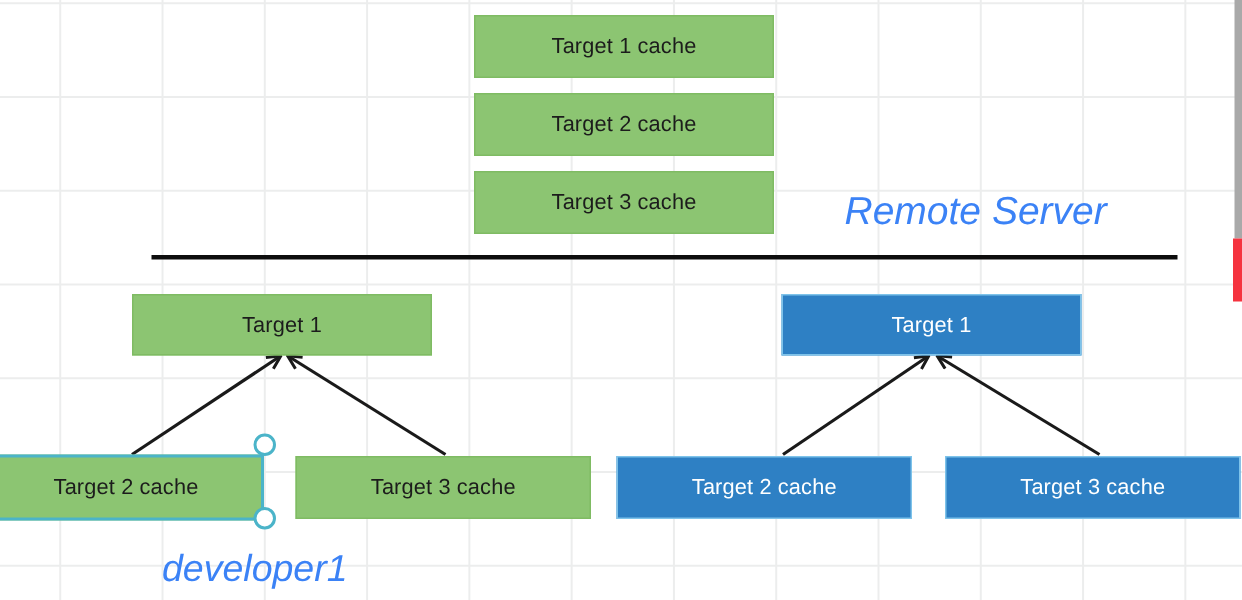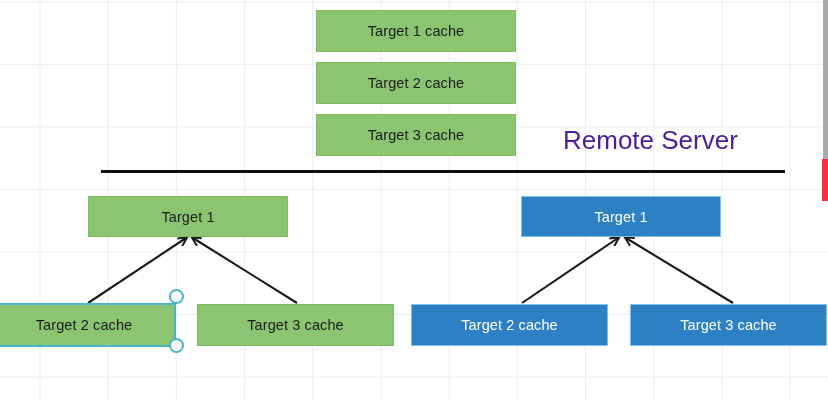--- a/index.html
+++ b/index.html
@@ -63,22 +63,23 @@
     width: 15px;
     height: 15px;
     border-radius: 50%;
     background: #ffffff;
     border: 2px solid #4bb4c9;
     box-sizing: border-box;
   }
   
   .label {
     position: absolute;
-    color: #4c1d95;
+    color: #3b82f6;
     white-space: nowrap;
+    font-style: italic;
   }
   .label.server {
     font-size: 26px;
     font-weight: 400;
   }
   .label.dev {
     font-size: 25px;
     font-weight: 400;
   }
   
@@ -158,20 +159,23 @@
     <span>Target 2 cache</span>
   </div>
 
   <div class="handle" style="left:169px; top:289px;"></div>
   <div class="handle" style="left:169px; top:338px;"></div>
 
   <div class="node green" style="left:197px; top:304px; width:197px; height:42px;">
     <span>Target 3 cache</span>
   </div>
 
+  <div class="label dev" style="left:108px; top:365px;">
+    <span>developer1</span>
+  </div>
 
   <div class="node blue" style="left:521px; top:196px; width:200px; height:41px;">
     <span>Target 1</span>
   </div>
 
   <div class="node blue" style="left:411px; top:304px; width:197px; height:42px;">
     <span>Target 2 cache</span>
   </div>
 
   <div class="node blue" style="left:630px; top:304px; width:197px; height:42px;">

